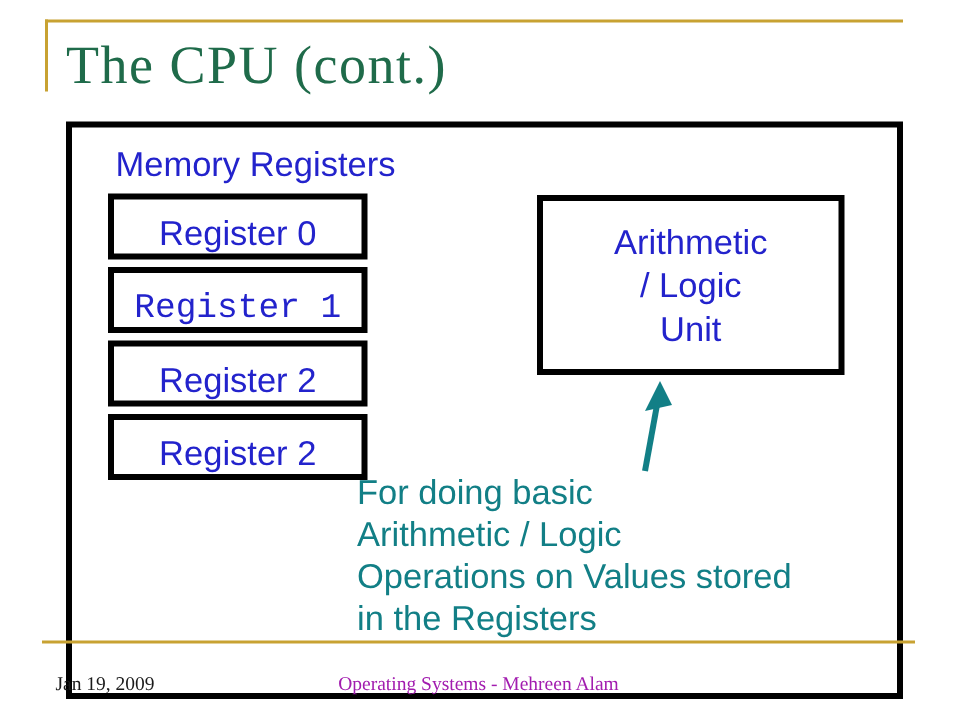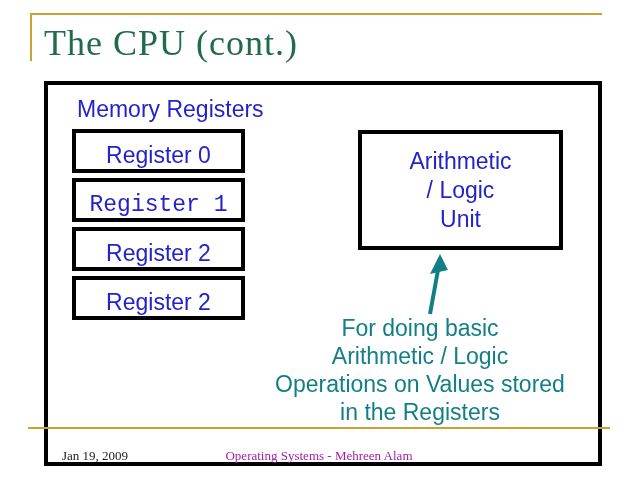--- a/index.html
+++ b/index.html
@@ -63,31 +63,31 @@
     text-align: center;
   }
   .arrow-svg {
     position: absolute; left: 418px; top: 252px;
     width: 34px; height: 64px;
   }
   .arrow-svg line { stroke: var(--teal); stroke-width: 4; }
   .arrow-svg polygon { fill: var(--teal); }
   .annotation {
     position: absolute; left: 238px; top: 314px; width: 364px;
-    text-align: center; font-size: 23px; line-height: 28px;
+    text-align: left; font-size: 23px; line-height: 28px;
     color: var(--teal);
   }
   .gold-line-footer {
     position: absolute; left: 28px; top: 427px;
     width: 582px; height: 2px; background: var(--gold);
   }
   .footer-date {
     position: absolute; left: 37px; top: 448px;
     font-family: "Liberation Serif", "DejaVu Serif", serif;
-    font-size: 13px; color: #1a1a1a; white-space: nowrap; margin-left: 25px;
+    font-size: 13px; color: #1a1a1a; white-space: nowrap;
   }
   .footer-center {
     position: absolute; left: 0; top: 448px; width: 638px;
     text-align: center;
     font-family: "Liberation Serif", "DejaVu Serif", serif;
     font-size: 13px; color: #a21caf; white-space: nowrap;
   }
 </style>
 </head>
 <body>

